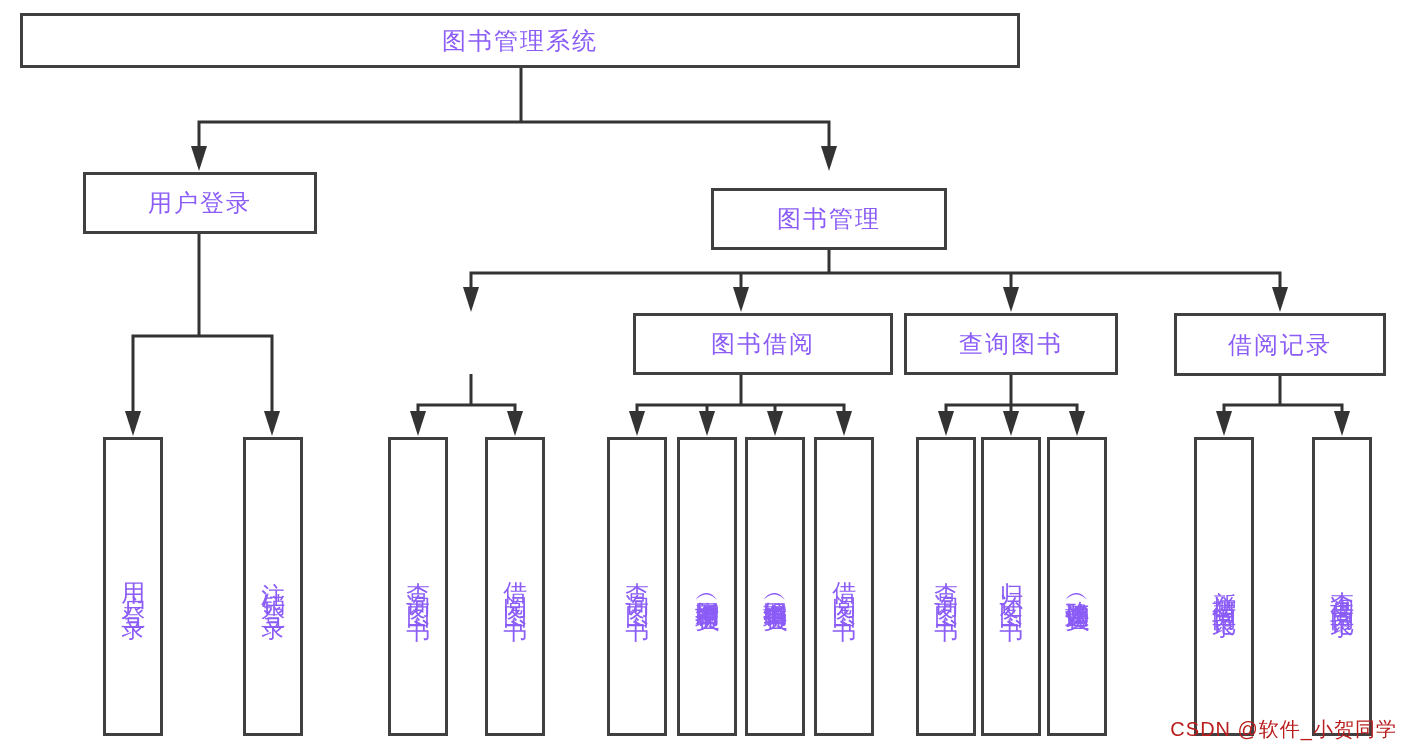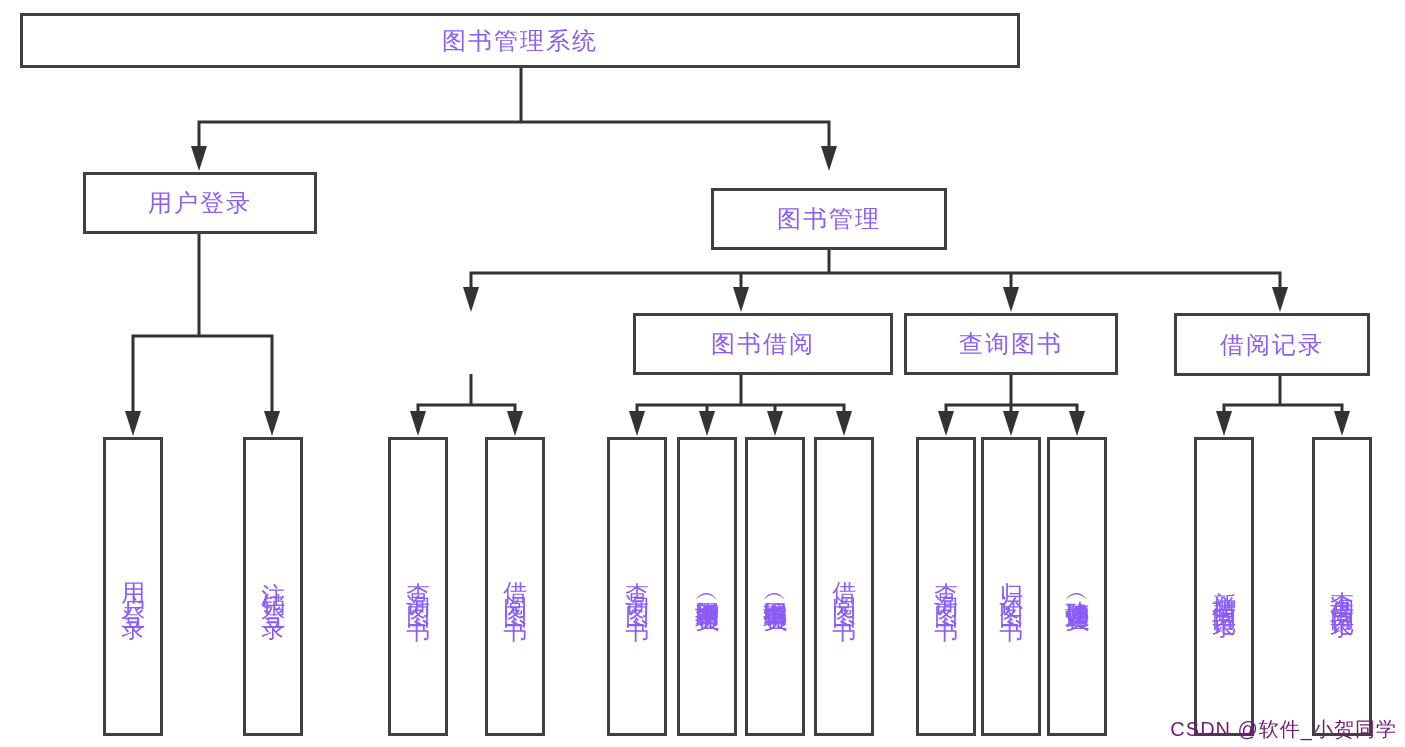--- a/index.html
+++ b/index.html
@@ -45,21 +45,21 @@
     text-orientation: mixed;
     font-size: 24px;
     line-height: 1.1;
   }
   .watermark {
     position: absolute;
     right: 8px;
     bottom: 4px;
     font-size: 20px;
     letter-spacing: 1px;
-    color: #701a75;
+    color: #b91c1c;
     white-space: nowrap;
   }
 </style>
 </head>
 <body>
 
 <div class="stage">
 
   <svg class="connectors" viewBox="0 0 1405 747" width="1405" height="747">
 
@@ -108,21 +108,21 @@
     <polygon points="1334,411 1350,411 1342,436"></polygon>
   </svg>
 
   <div class="box hbox" style="left:20px; top:13px; width:1000px; height:55px;">图书管理系统</div>
 
   <div class="box hbox" style="left:83px; top:172px; width:234px; height:62px;">用户登录</div>
   <div class="box hbox" style="left:711px; top:188px; width:236px; height:62px;">图书管理</div>
 
   <div class="box hbox" style="left:633px; top:313px; width:260px; height:62px;">图书借阅</div>
   <div class="box hbox" style="left:904px; top:313px; width:214px; height:62px;">查询图书</div>
-  <div class="box hbox" style="left:1174px; top:313px; width:196px; height:63px;text-align:center;">借阅记录</div>
+  <div class="box hbox" style="left:1174px; top:313px; width:212px; height:63px;text-align:center;">借阅记录</div>
 
   <div class="box vbox" style="left: 103px; top: 437px; width: 60px; height: 299px; letter-spacing: 12px;">用户登录</div>
   <div class="box vbox" style="left: 243px; top: 437px; width: 60px; height: 299px; letter-spacing: 12px;">注销登录</div>
 
   <div class="box vbox" style="left: 388px; top: 437px; width: 60px; height: 299px; letter-spacing: 12px;">查询图书</div>
   <div class="box vbox" style="left: 485px; top: 437px; width: 60px; height: 299px; letter-spacing: 12px;">借阅图书</div>
 
   <div class="box vbox" style="left: 607px; top: 437px; width: 60px; height: 299px; letter-spacing: 12px;">查询图书</div>
   <div class="box vbox" style="left: 677px; top: 437px; width: 60px; height: 299px; letter-spacing: 1px;">新增图书（管理员）</div>
   <div class="box vbox" style="left: 745px; top: 437px; width: 60px; height: 299px; letter-spacing: 1px;">编辑图书（管理员）</div>

